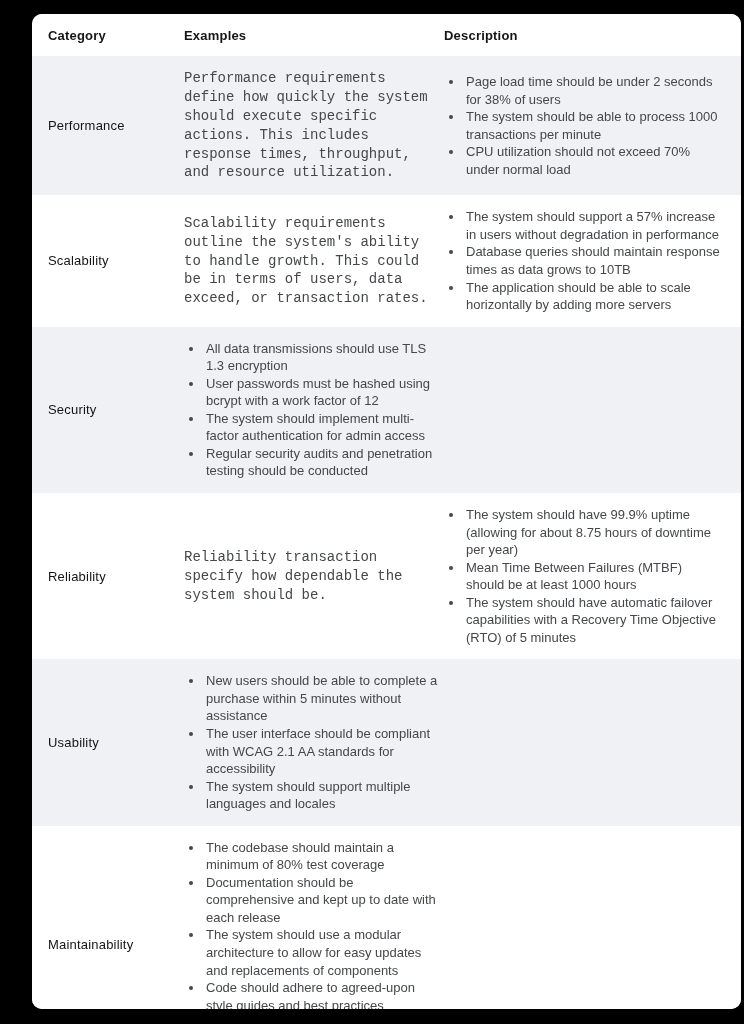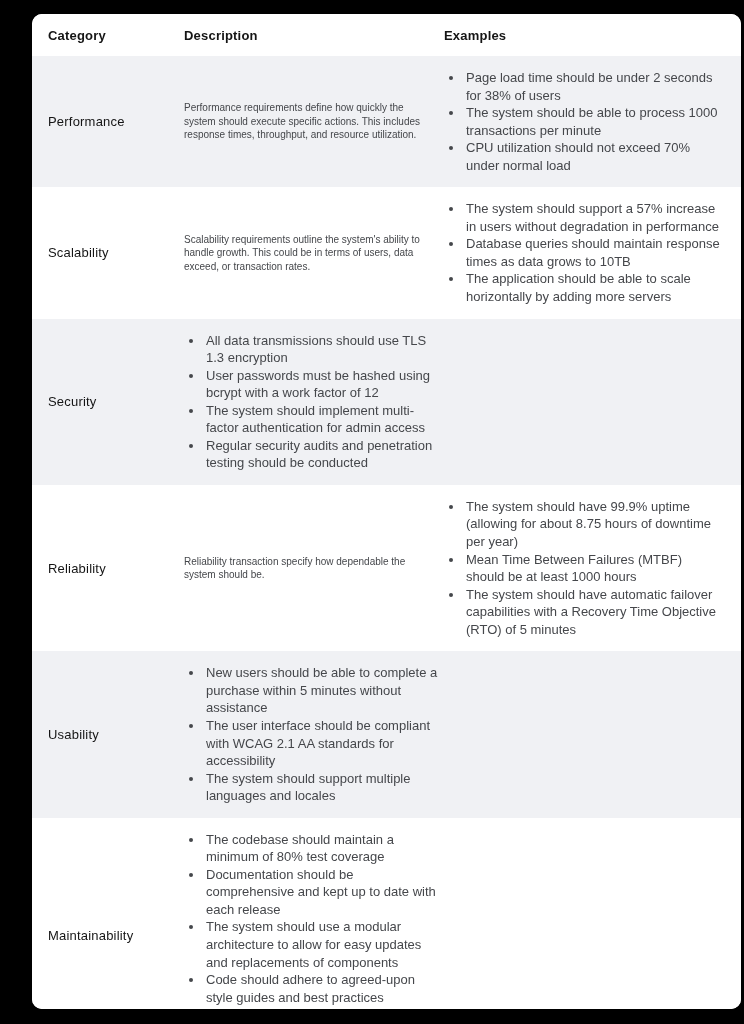--- a/index.html
+++ b/index.html
@@ -49,45 +49,46 @@
   .row.stripe{background:var(--stripe,#f0f1f4);}
   .row.plain{background:var(--card-bg,#fff);}
   .cat{
     font-size:13px;
     font-weight:400;
     color:var(--heading,#151515);
     letter-spacing:.2px;
     align-self:center;
   }
   .desc{
-    font-size:10px;
+    font-size:14px;
     line-height:1.35;
     color:var(--body-text,#45474b);
     padding-right:14px;
     align-self:center;
+    font-family:Liberation Mono, monospace;
   }
   .examples{
     font-size:13px;
     line-height:1.35;
     color:var(--body-text,#45474b);
     list-style:disc;
     padding-left:20px;
     padding-right:2px;
     align-self:center;
   }
   .examples li{padding-left:2px;}
 </style>
 </head>
 <body>
 
 <div class="card">
   <div class="grid-row thead">
     <span class="col-h">Category</span>
+    <span class="col-h">Examples</span>
     <span class="col-h">Description</span>
-    <span class="col-h">Examples</span>
   </div>
   <div>
   <div class="grid-row row stripe">
     <span class="cat">Performance</span>
     <span class="desc">Performance requirements define how quickly the system should execute specific actions. This includes response times, throughput, and resource utilization.</span>
     <ul class="examples">
           <li>Page load time should be under 2 seconds for 38% of users</li>
           <li>The system should be able to process 1000 transactions per minute</li>
           <li>CPU utilization should not exceed 70% under normal load</li>
         </ul>

